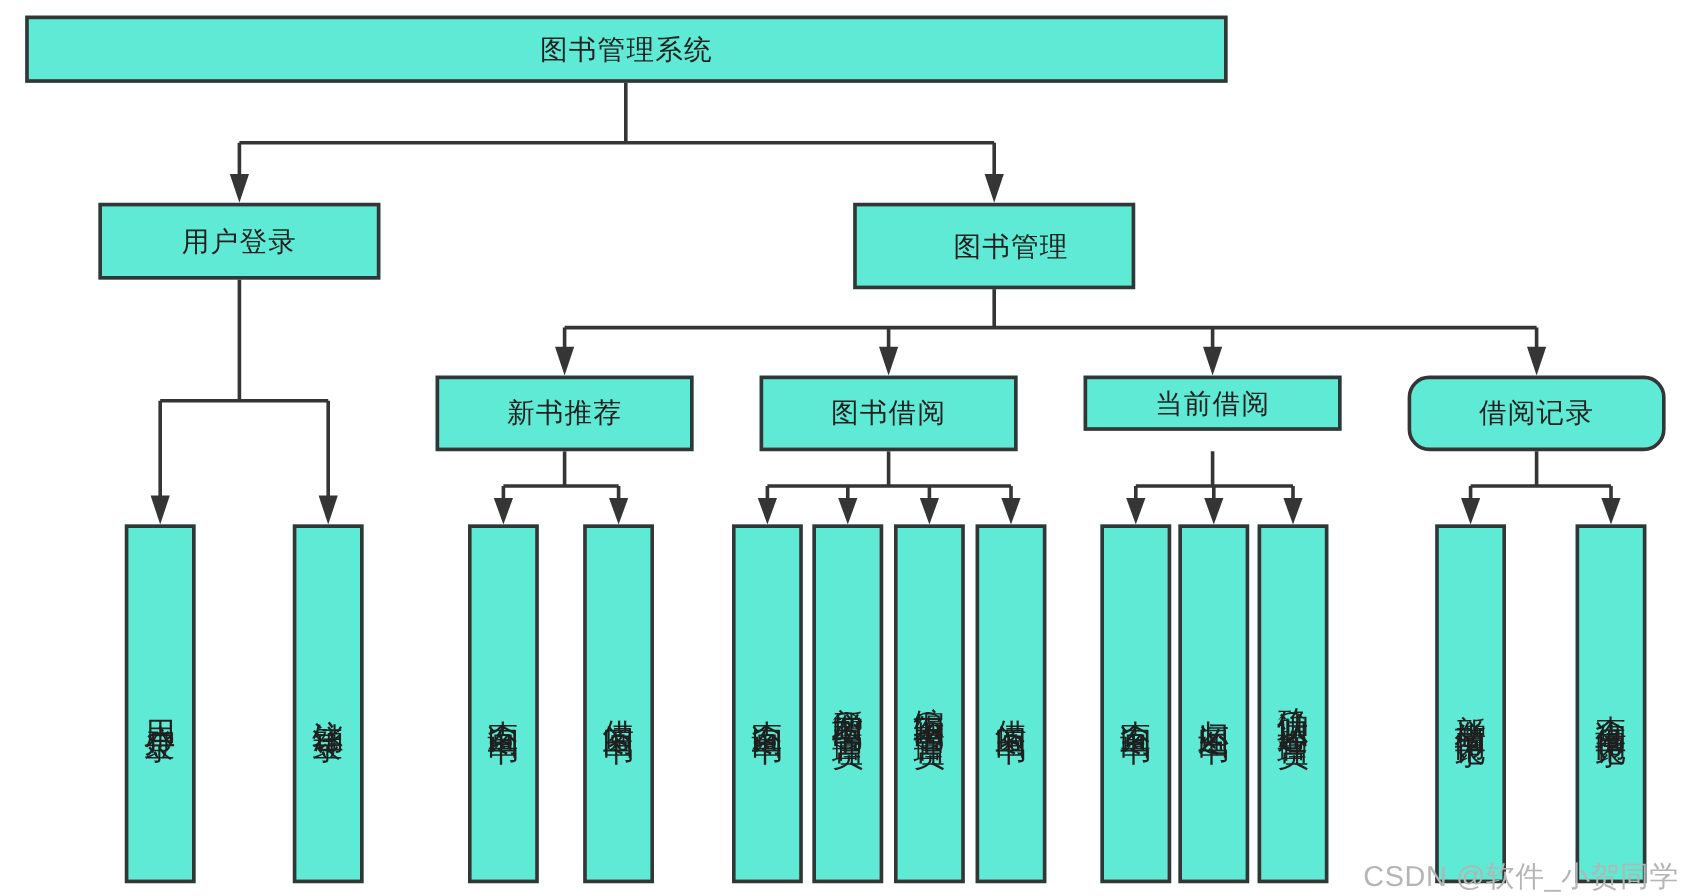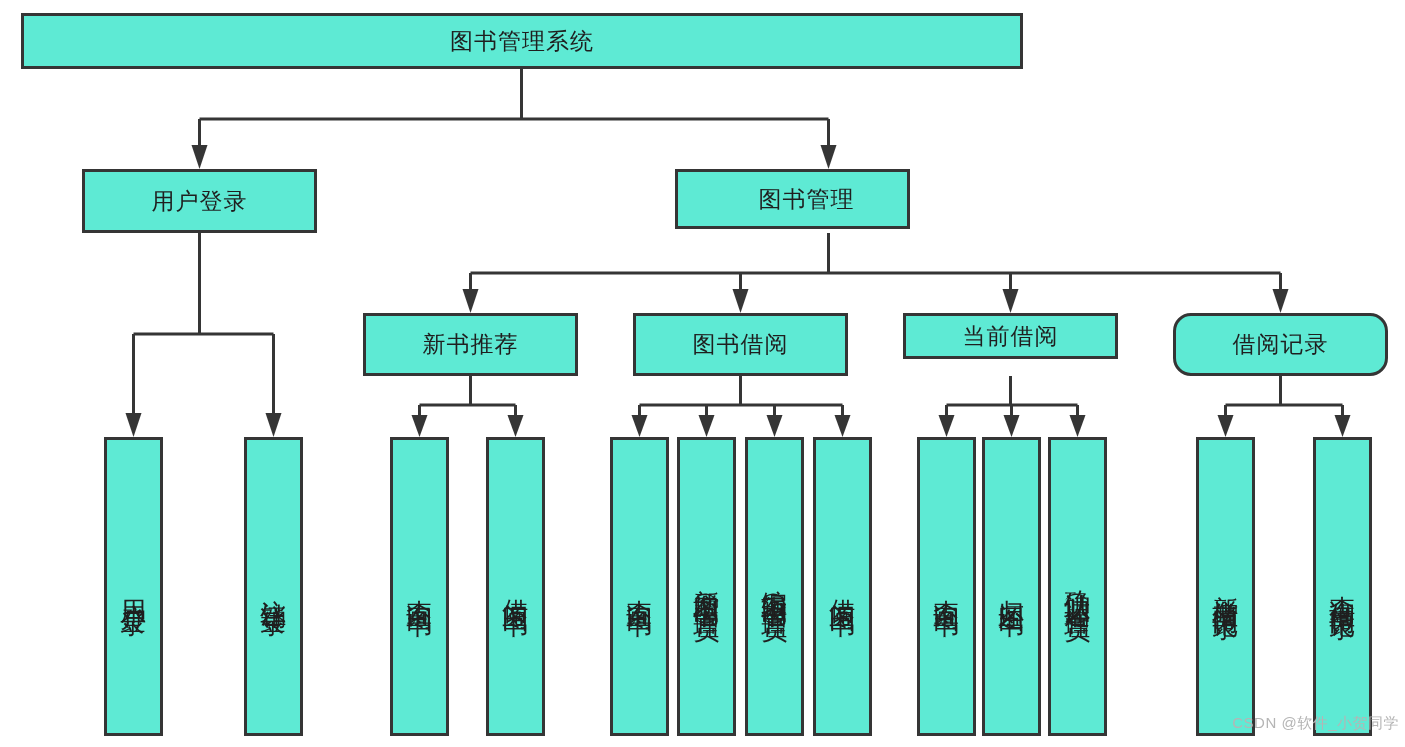--- a/index.html
+++ b/index.html
@@ -33,21 +33,21 @@
     writing-mode: vertical-rl;
     text-orientation: mixed;
     font-size: 26px;
     letter-spacing: 4px;
     line-height: 1.1;
   }
   .watermark {
     position: absolute;
     top: 714px;
     right: 6px;
-    font-size: 15px;
+    font-size: 24px;
     letter-spacing: 0.5px;
     color: var(--watermark, #b5b5b5);
     z-index: 10;
     white-space: nowrap;
   }
 </style>
 </head>
 <body>
 
 <div class="stage">
@@ -88,21 +88,21 @@
     <polygon points="1334.5,415 1350.5,415 1342.5,437"></polygon>
   </svg>
 
   <div class="node h" style="left:21px; top:13px; width:1002px; height:56px;">
     <span>图书管理系统</span>
   </div>
 
   <div class="node h" style="left:82px; top:169px; width:235px; height:64px;">
     <span>用户登录</span>
   </div>
-  <div class="node h" style="left:675px; top:169px; width:235px; height:60px;padding-left:28px;">
+  <div class="node h" style="left:711px; top:169px; width:235px; height:72px;padding-left:28px;">
     <span>图书管理</span>
   </div>
 
   <div class="node h" style="left:633px; top:313px; width:215px; height:63px;">
     <span>图书借阅</span>
   </div>
   <div class="node h" style="left:363px; top:313px; width:215px; height:63px;">
     <span>新书推荐</span>
   </div>
   <div class="node h" style="left:903px; top:313px; width:215px; height:46px;">

